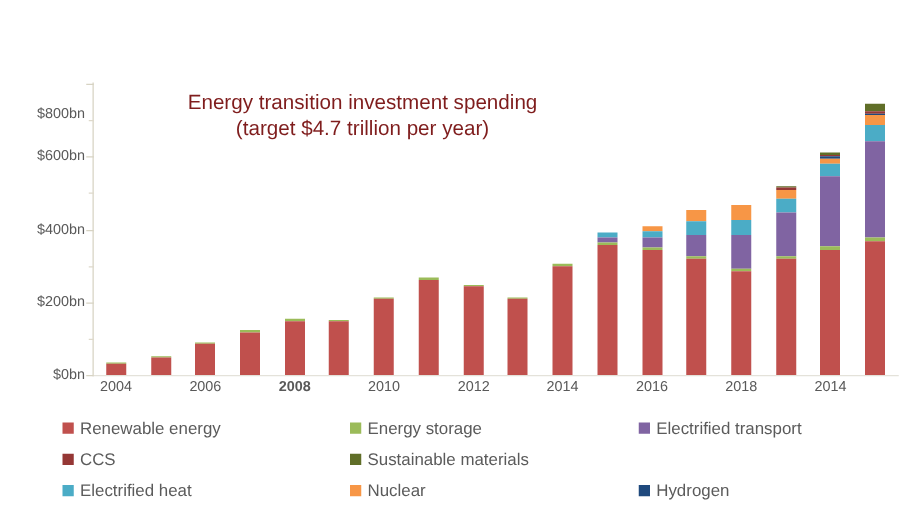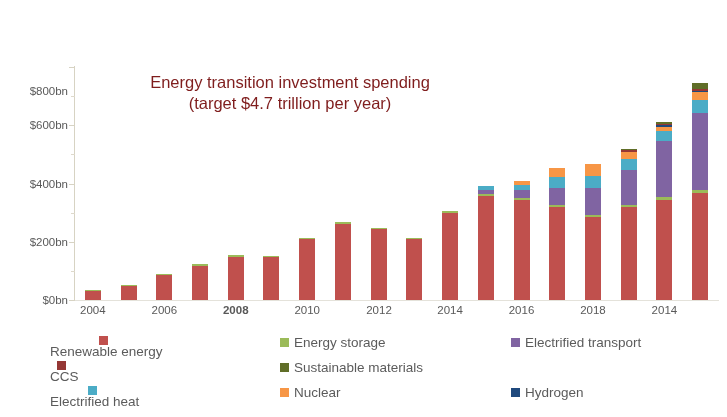--- a/index.html
+++ b/index.html
@@ -127,21 +127,21 @@
     width: 9px; height: 9px;
     margin-right: 5px;
     flex: 0 0 auto;
     display:block;
   }
   .legend-label {
     font-size: 13.5px;
     color: #5b5b5b;
     line-height: 1;
   }
-  .col0 { left: 0px; flex-direction: column; }
+  .col0 { left: 0px; }
   .col1 { left: 230px; }
   .col2 { left: 461px; }
 </style>
 </head>
 <body>
 
 <div id="page">
 
 
   <div id="y-axis-line"></div>

